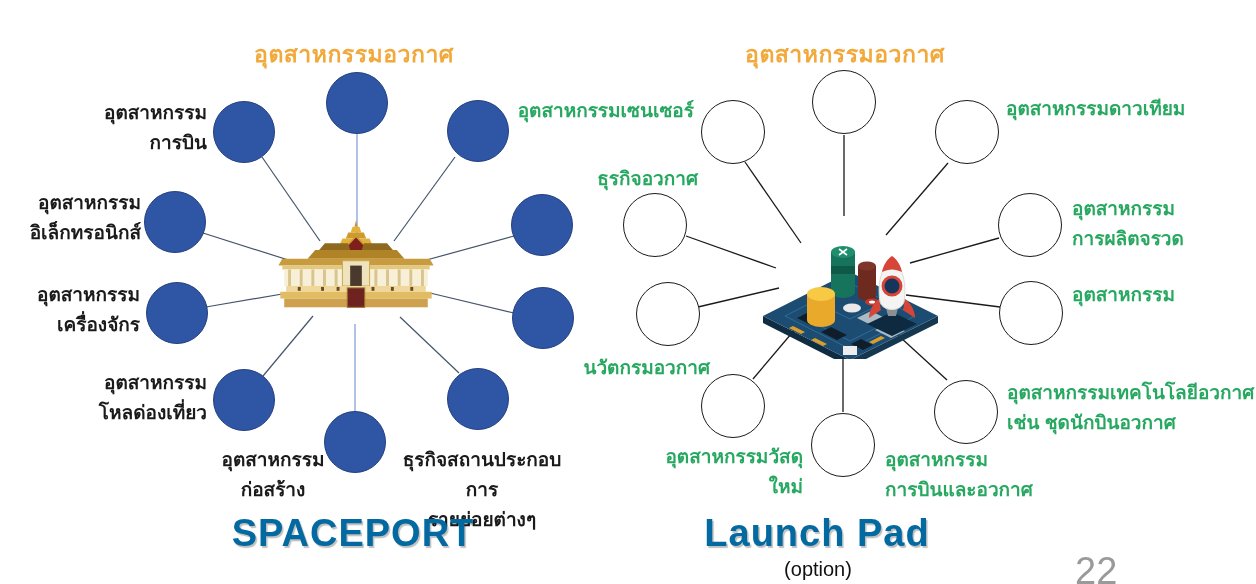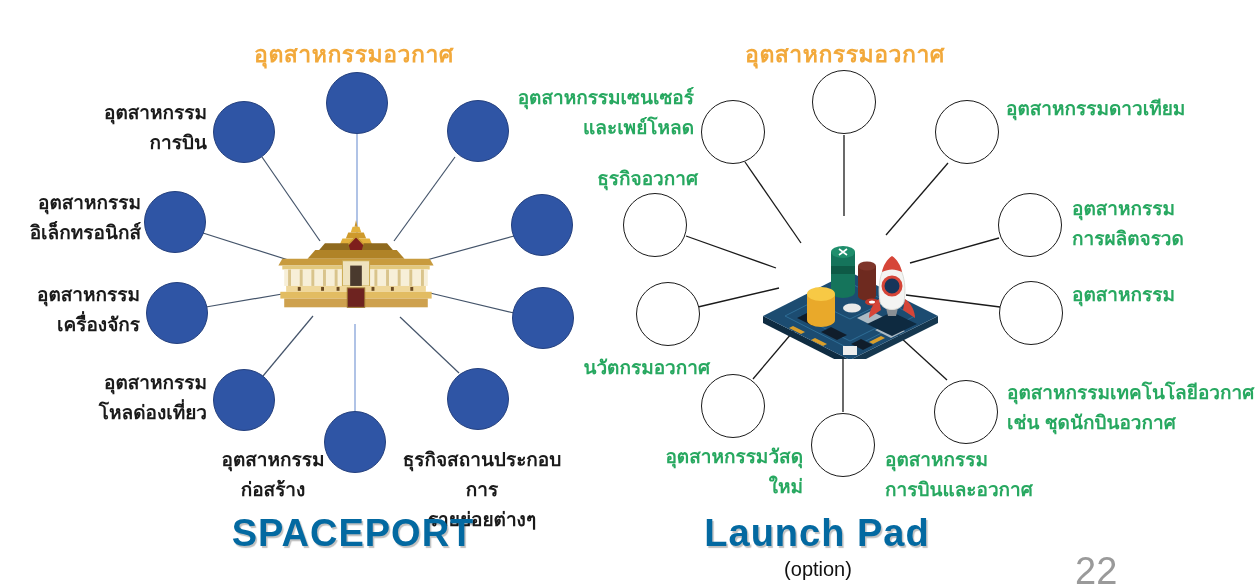--- a/index.html
+++ b/index.html
@@ -215,23 +215,22 @@
       <polygon points="112,120 137,132 162,120 137,108" fill="#0E2A40"></polygon>
       <path d="M124,95 C117,100 114,108 114,114 L126,106 Z" fill="#D64538"></path>
       <path d="M150,95 C157,100 160,108 160,114 L148,106 Z" fill="#D64538"></path>
       <polygon points="131,104 143,104 141,112 133,112" fill="#8A8F94"></polygon>
       <path d="M137,55 C148,62 152,80 149,98 C146,108 128,108 125,98 C122,80 126,62 137,55 Z" fill="#F4F4F2" stroke="#DDDDD8" stroke-width="1"></path>
       <path d="M137,52 C142,55 146,62 147,68 C140,64.5 134,64.5 127,68 C128,62 132,55 137,52 Z" fill="#D64538"></path>
       <circle cx="137" cy="82" r="9" fill="#16355A" stroke="#D64538" stroke-width="3"></circle>
     </g>
   </svg>
 
-  <div class="lbl green align-r" style="left:514px;width:180px;top:60px;font-family:Liberation Mono, monospace;">
+  <div class="lbl green align-r" style="left:514px;width:180px;top:72px;">
     <span>อุตสาหกรรมเซนเซอร์</span>
-    <span>และเพย์โหลด</span>
   </div>
   <div class="lbl green align-l" style="left:1006px;width:230px;top:70px;">
     <span>อุตสาหกรรมดาวเทียม</span>
   </div>
   <div class="lbl green align-r" style="left:558px;width:140px;top:140px;">
     <span>ธุรกิจอวกาศ</span>
   </div>
   <div class="lbl green align-l" style="left:1072px;width:180px;top:170px;">
     <span>อุตสาหกรรม</span>
     <span>การผลิตจรวด</span>

